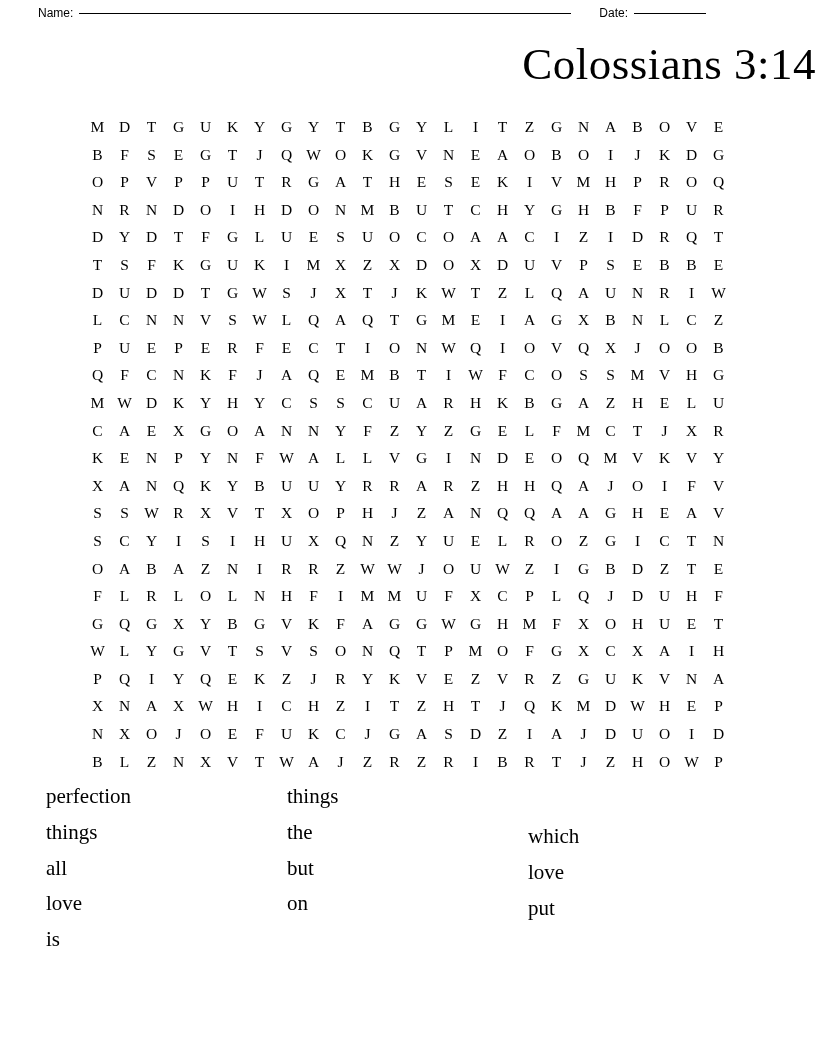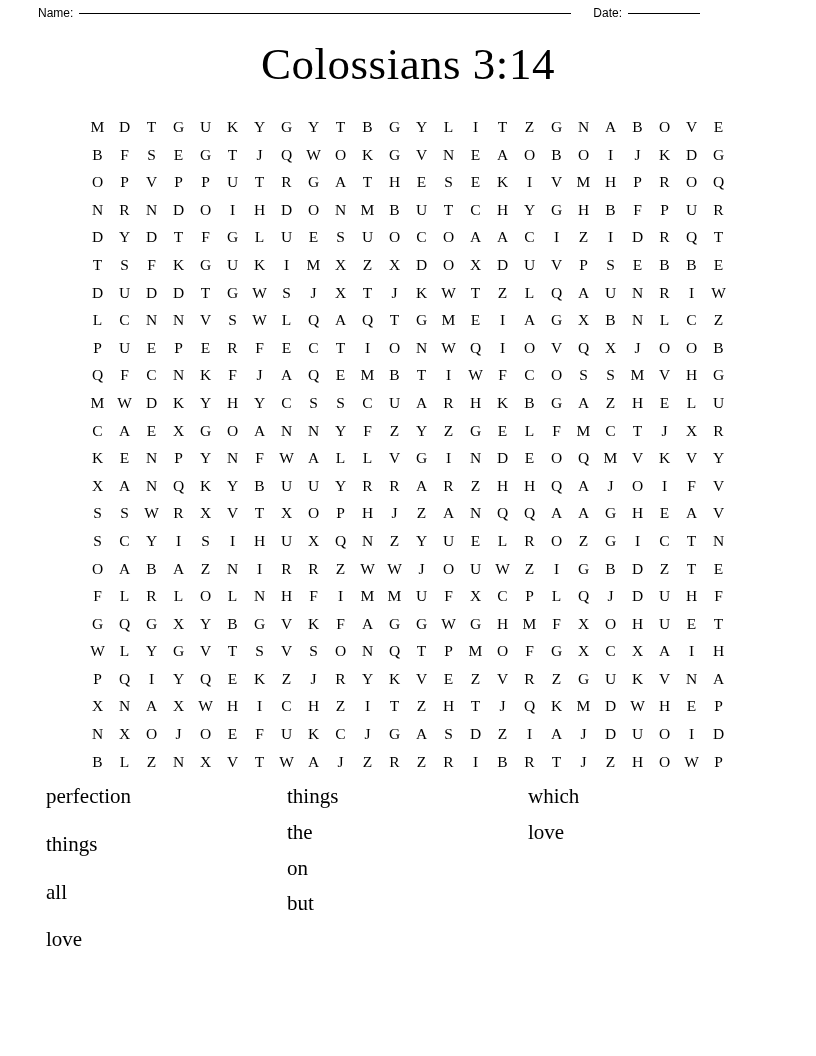--- a/index.html
+++ b/index.html
@@ -39,33 +39,33 @@
   .rule {
     border-bottom: 1.3px solid #000;
     display: inline-block;
     position: relative;
     top: -3px;
   }
   #name-rule {
     width: 492px;
     margin-left: 6px;
   }
-  #date-label { margin-left: 22px; }
+  #date-label { margin-left: 28px; }
   #date-rule {
     width: 72px;
     margin-left: 6px;
   }
 
   
   #puzzle-title {
     position: absolute;
     top: 36px;
     left: 0;
     width: 816px;
-    text-align: center;
+    text-align: right;
     font-family: "Liberation Serif", serif;
     font-size: 45px;
     font-weight: normal;
     letter-spacing: 0.5px;
     line-height: 56px;
     margin: 0;
   }
 
   
   #letter-grid {
@@ -94,23 +94,23 @@
     top: 779px;
     left: 46px;
     width: 720px;
     display: flex;
     flex-direction: row;
   }
   .word-col {
     display: flex;
     flex-direction: column;
   }
-  .word-col.col-0 { width: 241px; gap: 12px; }
+  .word-col.col-0 { width: 241px; }
   .word-col.col-1 { width: 241px; }
-  .word-col.col-2 { width: 238px; }
+  .word-col.col-2 { width: 238px; margin-top: 40px; }
   .word-item {
     font-family: "Liberation Serif", serif;
     font-size: 21px;
     line-height: 35.8px;
     height: 35.8px;
     color: #000;
     white-space: nowrap;
   }
 </style>
 </head>
@@ -751,24 +751,26 @@
       <span class="grid-cell">P</span>
     </div>
   </div>
 
 <div id="word-list">
     <div class="word-col col-0">
       <span class="word-item">perfection</span>
       <span class="word-item">things</span>
       <span class="word-item">all</span>
       <span class="word-item">love</span>
+      <span class="word-item">is</span>
     </div>
     <div class="word-col col-1">
       <span class="word-item">things</span>
       <span class="word-item">the</span>
+      <span class="word-item">but</span>
       <span class="word-item">on</span>
-      <span class="word-item">but</span>
     </div>
     <div class="word-col col-2">
       <span class="word-item">which</span>
       <span class="word-item">love</span>
+      <span class="word-item">put</span>
     </div>
   </div>
 
 </body></html>

